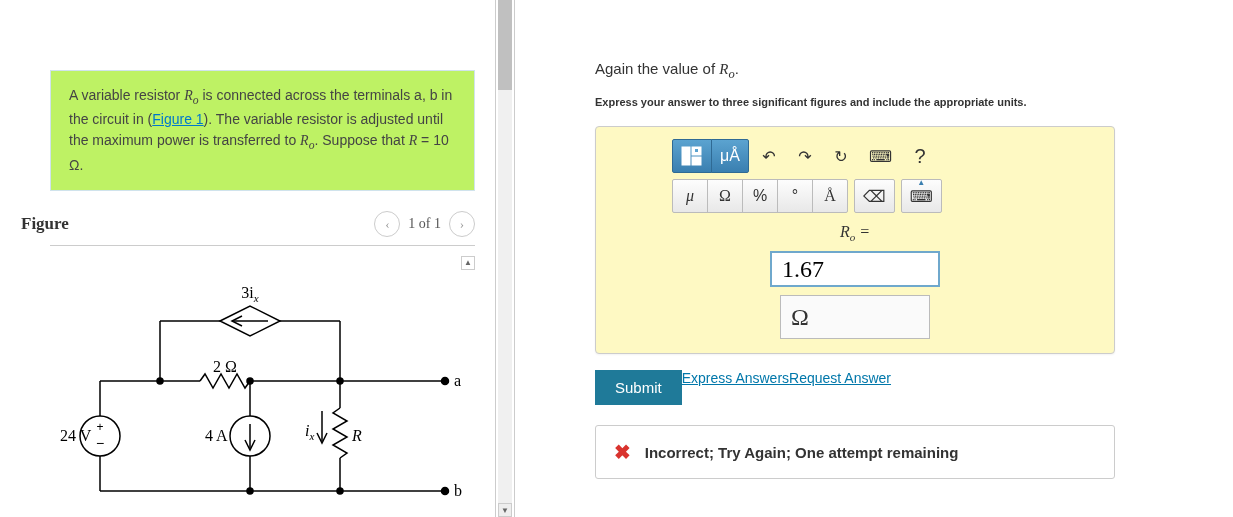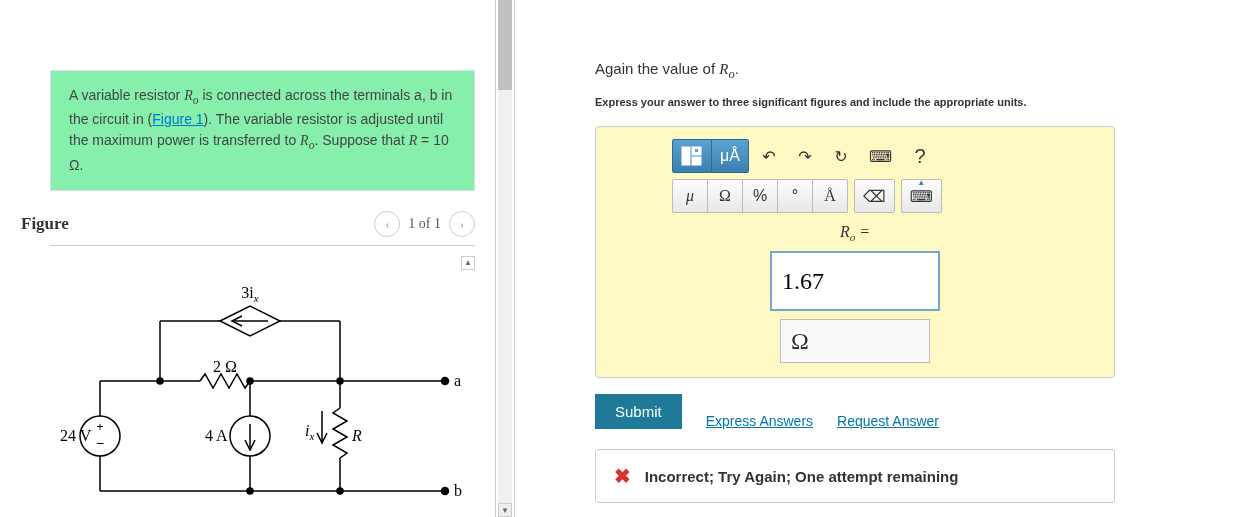--- a/index.html
+++ b/index.html
@@ -4,21 +4,21 @@
 <style>
 * { box-sizing: border-box; margin: 0; padding: 0; }
 body { font-family: Arial, Helvetica, sans-serif; font-size: 14px; color: #333; background: #fff; width: 1233px; height: 517px; overflow: hidden; position: relative; }
 .container { display: flex; height: 100%; }
 .left-pane { width: 495px; padding: 0; position: relative; }
 .divider { width: 20px; background: #fff; border-left: 1px solid #ccc; border-right: 1px solid #ccc; position: relative; display: flex; flex-direction: column; align-items: center; }
 .scroll-track { position: absolute; top: 0; bottom: 0; width: 14px; background: #f0f0f0; }
 .scroll-thumb { width: 14px; height: 90px; background: #c0c0c0; position: absolute; top: 0; }
 .scroll-arrow { width: 14px; height: 14px; background: #eee; border: 1px solid #ccc; font-size: 8px; display: flex; align-items: center; justify-content: center; color: #666; position: absolute; }
 .right-pane { flex: 1; padding: 20px 20px 0 80px; }
-.problem-box { background: #86efac; border: 1px solid #d0e3ec; padding: 14px 18px; margin: 70px 20px 20px 50px; font-size: 14px; line-height: 1.5; color: #444; }
+.problem-box { background: #bef264; border: 1px solid #d0e3ec; padding: 14px 18px; margin: 70px 20px 20px 50px; font-size: 14px; line-height: 1.5; color: #444; }
 .problem-box a { color: #0077cc; text-decoration: underline; }
 .figure-header { display: flex; align-items: center; justify-content: space-between; margin: 20px 20px 8px 21px; font-family: Liberation Serif, serif; }
 .figure-title { font-weight: bold; font-size: 17px; }
 .figure-nav { display: flex; align-items: center; gap: 8px; font-size: 14px; color: #555; }
 .nav-btn { width: 26px; height: 26px; border: 1px solid #ccc; border-radius: 50%; background: #fff; display: flex; align-items: center; justify-content: center; color: #999; font-size: 13px; }
 .figure-divider { border: 0; border-top: 1px solid #ccc; margin: 6px 20px 0 50px; }
 .figure-area { position: relative; margin: 10px 20px 0 50px; height: 260px; }
 .fig-collapse { position: absolute; right: 0; top: 0; width: 14px; height: 14px; border: 1px solid #ccc; font-size: 8px; display: flex; align-items: center; justify-content: center; color: #666; background: #fff; }
 .circuit { position: absolute; left: 0; top: 20px; width: 420px; height: 230px; }
 .prompt1 { font-size: 15px; margin: 40px 0 14px 0; }
@@ -29,23 +29,23 @@
 .tb-btn { height: 34px; border: 1px solid #bbb; background: linear-gradient(#fdfdfd,#e8e8e8); display: inline-flex; align-items: center; justify-content: center; border-radius: 2px; padding: 0 8px; min-width: 36px; font-size: 16px; color: #333; }
 .tb-btn.blue { background: linear-gradient(#5ba3d0,#3a7fb0); color: #fff; border-color: #2f6a94; }
 .tb-btn.sm { min-width: 32px; height: 32px; }
 .tb-strip { display: flex; }
 .tb-strip .tb-btn { border-radius: 0; margin-left: -1px; }
 .tb-strip .tb-btn:first-child { border-radius: 2px 0 0 2px; margin-left: 0; }
 .tb-strip .tb-btn:last-child { border-radius: 0 2px 2px 0; }
 .answer-line { display: flex; align-items: center; gap: 8px; margin-top: 8px; flex-direction: column; }
 .answer-label { font-size: 16px; font-style: italic; font-family: 'Times New Roman', serif; }
 .answer-label .sub { font-size: 11px; font-style: italic; vertical-align: sub; }
-.value-input { width: 170px; height: 60px; border: 2px solid #6fa8cc; font-size: 24px; padding: 0 10px; font-family: 'Times New Roman', serif; outline: none; }
+.value-input { width: 170px; height: 36px; border: 2px solid #6fa8cc; font-size: 24px; padding: 0 10px; font-family: 'Times New Roman', serif; outline: none; }
 .unit-box { width: 150px; height: 44px; border: 1px solid #bbb; background: #fafafa; font-size: 24px; padding: 0 10px; display: flex; align-items: center; font-family: 'Times New Roman', serif; }
-.action-row { display: flex; align-items: flex-end; gap: 24px; margin-top: 16px; }
+.action-row { display: flex; align-items: flex-start; margin-top: 16px; }
 .submit-btn { background: #1f7a99; color: #fff; border: none; padding: 9px 20px; font-size: 15px; cursor: pointer; }
 .link { color: #0077aa; text-decoration: underline; font-size: 14px; cursor: pointer; }
 .feedback-box { border: 1px solid #ccc; border-radius: 3px; padding: 14px 18px; margin-top: 20px; width: 520px; display: flex; align-items: center; gap: 14px; font-size: 15px; font-weight: bold; color: #333; }
 .x-icon { color: #d9332e; font-size: 20px; font-weight: bold; }
 .part-b { font-size: 16px; margin-top: 26px; color: #333; }
 .part-b .muted { color: #999; font-weight: normal; }
 .serif { font-family: 'Times New Roman', serif; }
 .ital { font-style: italic; }
 </style>
 </head>

